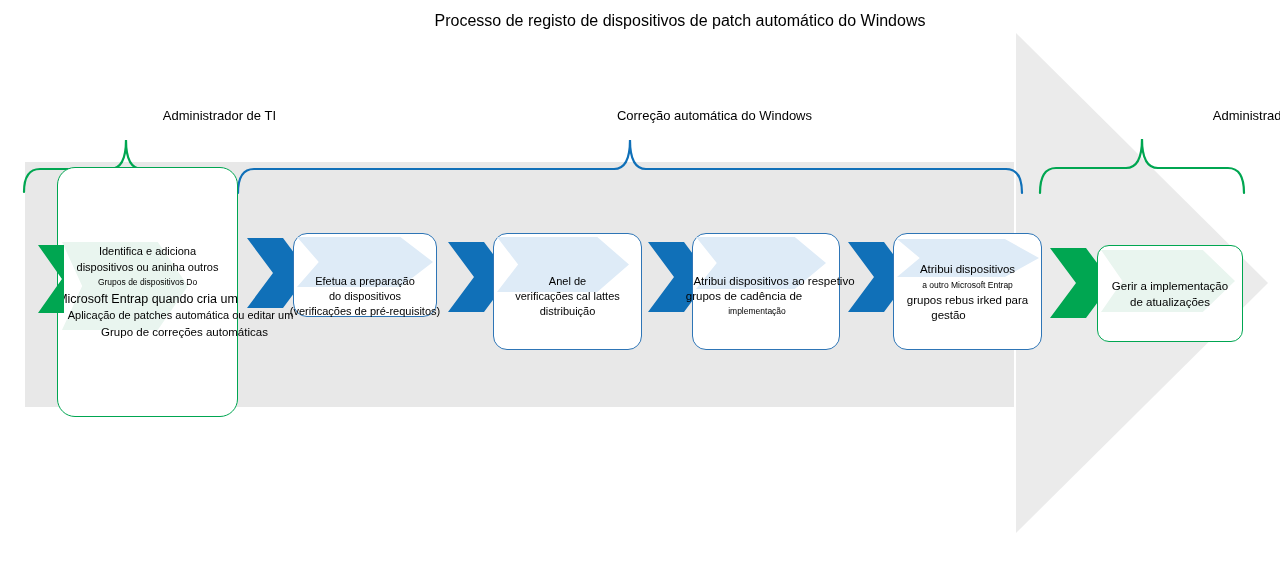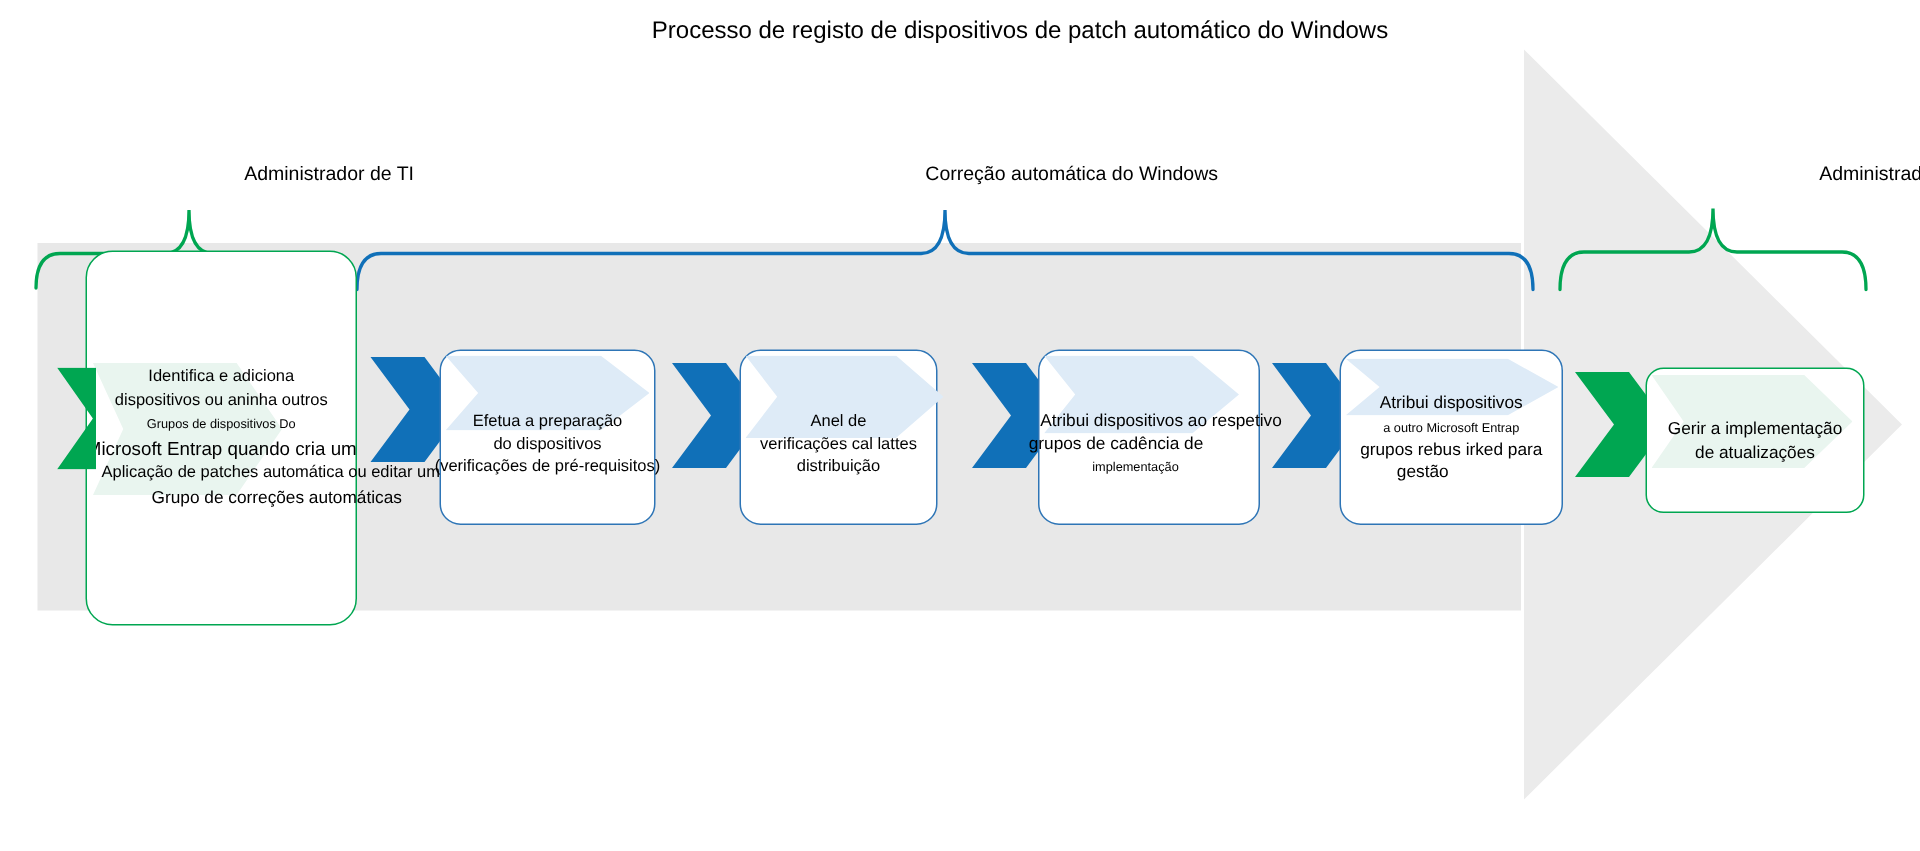--- a/index.html
+++ b/index.html
@@ -9,22 +9,22 @@
   .title{position:absolute;left:380px;top:11px;width:600px;text-align:center;
          font-size:16px;line-height:20px;white-space:nowrap;}
   .sec-label{position:absolute;top:108px;font-size:13px;line-height:16px;text-align:right;white-space:nowrap;}
   .lbl-1{left:76px;width:200px;}
   .lbl-2{left:512px;width:300px;}
   .lbl-3{left:1026px;width:300px;}
 
   .box{position:absolute;background:#fff;box-sizing:border-box;border:1.6px solid #2e75b6;border-radius:14px;}
   .gbox{border-color:#00a651;border-radius:18px;}
   .box1{left:57px;top:167px;width:181px;height:250px;}
-  .box2{left:293px;top:233px;width:144px;height:117px;}
-  .box3{left:493px;top:233px;width:132px;height:117px;padding-left:40px;}
+  .box2{left:293px;top:233px;width:144px;height:84px;}
+  .box3{left:493px;top:233px;width:149px;height:117px;padding-left:40px;}
   .box4{left:692px;top:233px;width:148px;height:117px;}
   .box5{left:893px;top:233px;width:149px;height:117px;}
   .box6{left:1097px;top:245px;width:146px;height:97px;border-radius:12px;}
 
   .wm{position:absolute;clip-path:polygon(0 0,76% 0,100% 50%,76% 100%,0 100%,16% 50%);}
   .wm-blue{background:#deebf7;}
   .wm-green{background:#e9f5ef;}
   .wm1{left:4px;top:74px;width:126px;height:88px;}
   .wm2{left:3px;top:3px;width:136px;height:50px;}
   .wm3{left:3px;top:3px;width:132px;height:55px;}

